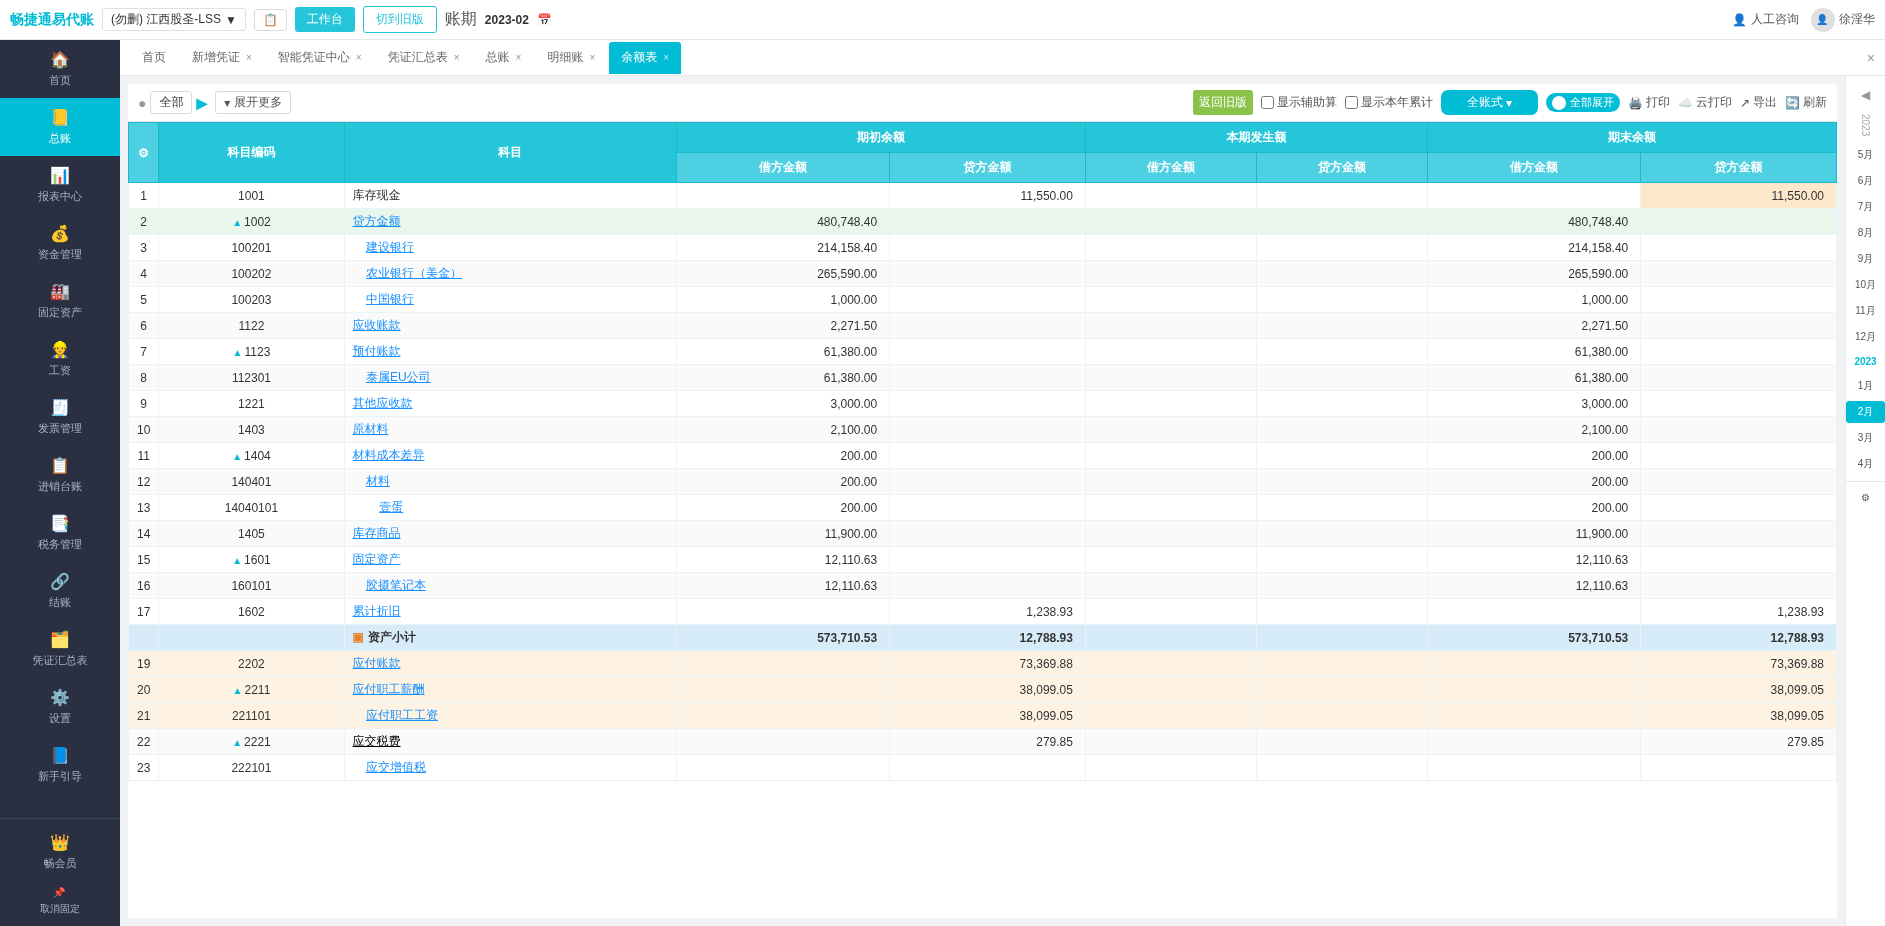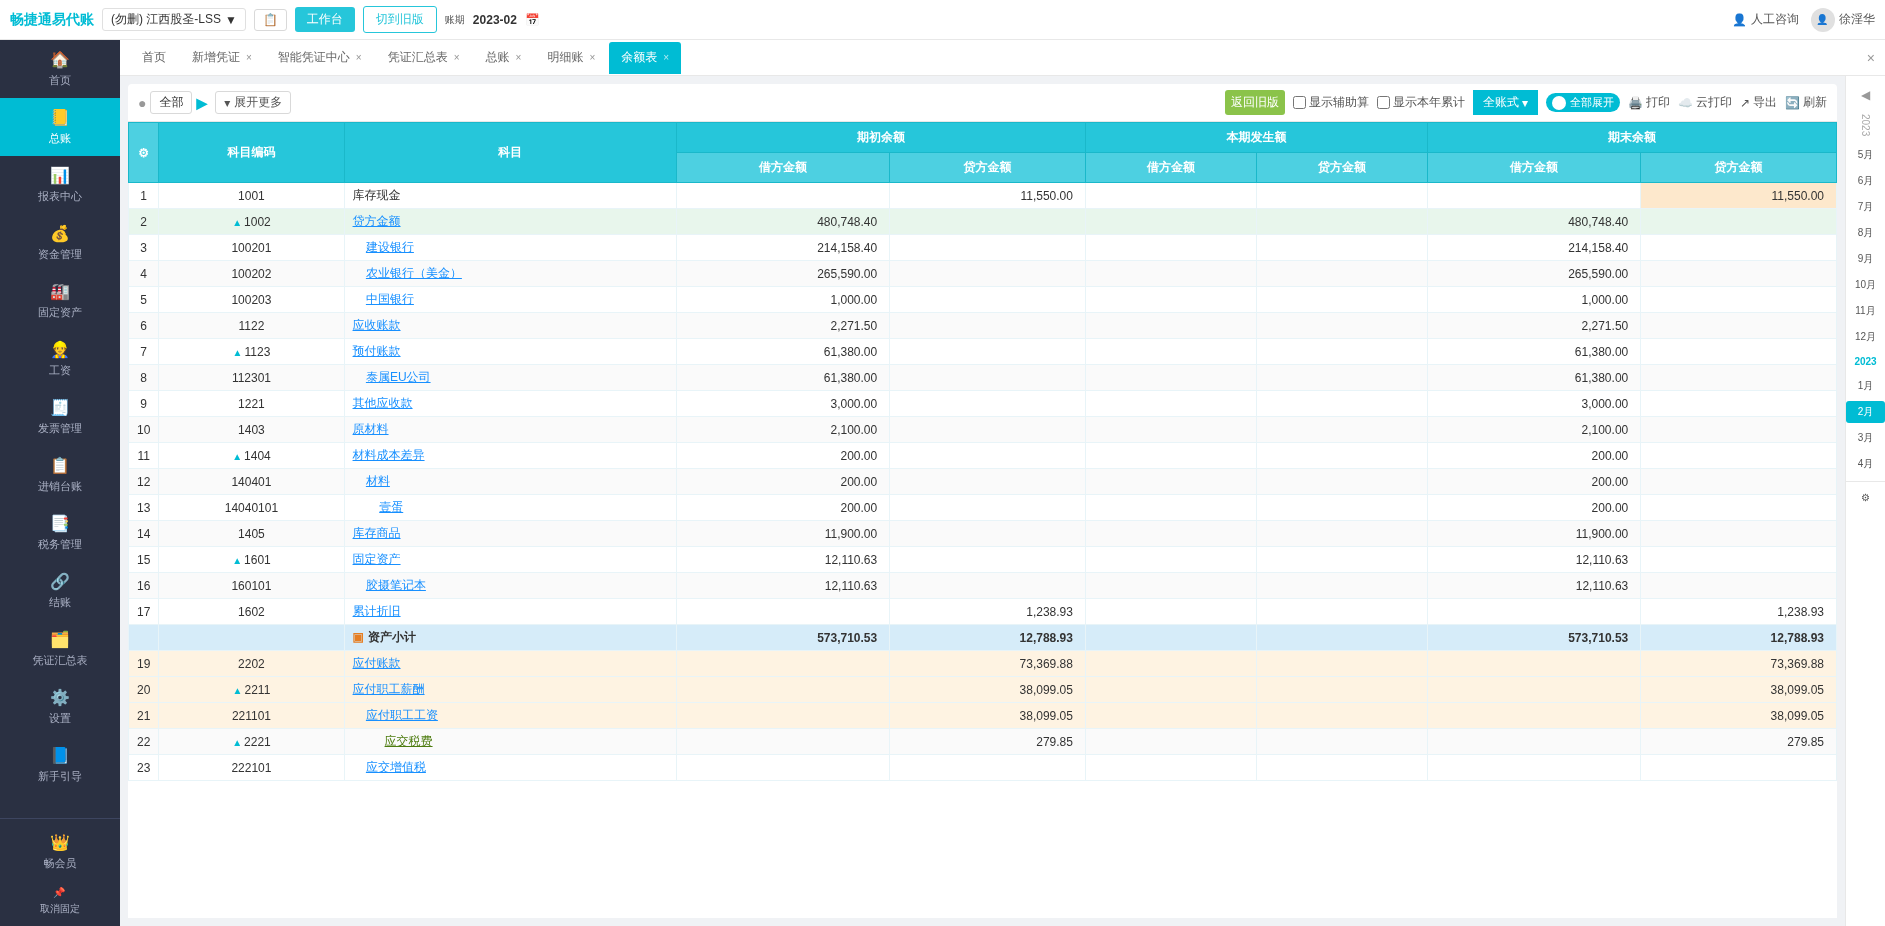--- a/index.html
+++ b/index.html
@@ -41,21 +41,21 @@
 
     
     .toolbar { display: flex; align-items: center; background: #fff; padding: 6px 10px; border-radius: 4px 4px 0 0; gap: 8px; border-bottom: 1px solid #e8e8e8; flex-wrap: wrap; }
     .filter-group { display: flex; align-items: center; gap: 4px; }
     .filter-all { display: flex; align-items: center; border: 1px solid #d9d9d9; border-radius: 3px; padding: 2px 8px; gap: 4px; cursor: pointer; font-size: 12px; }
     .filter-arrow { color: #00bcd4; cursor: pointer; font-size: 14px; font-weight: bold; }
     .expand-btn { display: flex; align-items: center; border: 1px solid #d9d9d9; border-radius: 3px; padding: 2px 8px; gap: 4px; cursor: pointer; font-size: 12px; color: #555; }
     .toolbar-right { margin-left: auto; display: flex; align-items: center; gap: 8px; }
     .return-btn { background: #8bc34a; color: #fff; border: none; border-radius: 3px; padding: 4px 6px; cursor: pointer; font-size: 12px; }
     .checkbox-item { display: flex; align-items: center; gap: 3px; font-size: 12px; color: #555; cursor: pointer; }
-    .format-btn { background: #00bcd4; color: #fff; border: none; border-radius: 0; padding: 4px 10px; cursor: pointer; font-size: 12px; display: flex; align-items: center; gap: 3px; }
+    .format-btn { background: #00bcd4; color: #fff; border: none; border-radius: 7px; padding: 4px 26px; cursor: pointer; font-size: 12px; display: flex; align-items: center; gap: 3px; }
     .toggle-switch { display: flex; align-items: center; background: #00bcd4; border-radius: 12px; padding: 2px 6px; gap: 4px; cursor: pointer; font-size: 11px; color: #fff; }
     .toggle-circle { width: 14px; height: 14px; border-radius: 50%; background: #fff; }
     .action-btn { display: flex; align-items: center; gap: 3px; cursor: pointer; font-size: 12px; color: #555; }
 
     
     .table-container { flex: 1; overflow: auto; background: #fff; }
     table { width: 100%; border-collapse: collapse; font-size: 12px; }
     thead tr th { background: #26c6da; color: #fff; padding: 6px 8px; text-align: center; border: 1px solid #1ab8ca; white-space: nowrap; position: sticky; top: 0; z-index: 2; }
     thead tr:first-child th { background: #26c6da; }
     thead tr:nth-child(2) th { background: #4dd0e1; }
@@ -86,21 +86,21 @@
 
 <div class="top-bar">
   <span class="app-logo">畅捷通易代账</span>
   <div class="company-selector">
     <span>(勿删) 江西股圣-LSS</span>
     <span>▼</span>
   </div>
   <button class="top-btn-outline" style="background:#fff;border:1px solid #d9d9d9;color:#555;padding:3px 8px;">📋</button>
   <button class="top-btn">工作台</button>
   <button class="top-btn-outline">切到旧版</button>
-  <span style="color:#555;font-size:10px;">账期</span>
+  <span style="color:#555;font-size:16px;">账期</span>
   <span style="color:#333;font-size:12px;font-weight:bold;">2023-02</span>
   <span style="color:#aaa;cursor:pointer;">📅</span>
   <div class="top-right">
     <div class="top-right-item">
       <span>👤</span>
       <span>人工咨询</span>
     </div>
     <div class="top-right-item">
       <div class="avatar">👤</div>
       <span>徐淫华</span>
@@ -508,21 +508,21 @@
                   <td style="text-align: right; padding-right: 12px;"></td>
                   <td style="text-align: right; padding-right: 12px;">38,099.05</td>
                   <td style="text-align: right; padding-right: 12px;"></td>
                   <td style="text-align: right; padding-right: 12px;"></td>
                   <td style="text-align: right; padding-right: 12px;"></td>
                   <td style="text-align: right; padding-right: 12px; background: rgb(254, 243, 226);">38,099.05</td>
                 </tr>
                 <tr>
                   <td style="text-align: center;">22</td>
                   <td style="text-align: center;"><span style="color:#00bcd4;font-size:10px;margin-right:2px;">▲</span>2221</td>
-                  <td><a class="underline-link" style="color:#4d7c0f;text-decoration:underline;cursor:pointer;margin-left:32px;">应交税费</a></td>
+                  <td><a class="underline-link" style="color:#000000;text-decoration:underline;cursor:pointer;">应交税费</a></td>
                   <td style="text-align: right; padding-right: 12px;"></td>
                   <td style="text-align: right; padding-right: 12px;">279.85</td>
                   <td style="text-align: right; padding-right: 12px;"></td>
                   <td style="text-align: right; padding-right: 12px;"></td>
                   <td style="text-align: right; padding-right: 12px;"></td>
                   <td style="text-align: right; padding-right: 12px;">279.85</td>
                 </tr>
                 <tr>
                   <td style="text-align: center;">23</td>
                   <td style="text-align: center;">222101</td>

